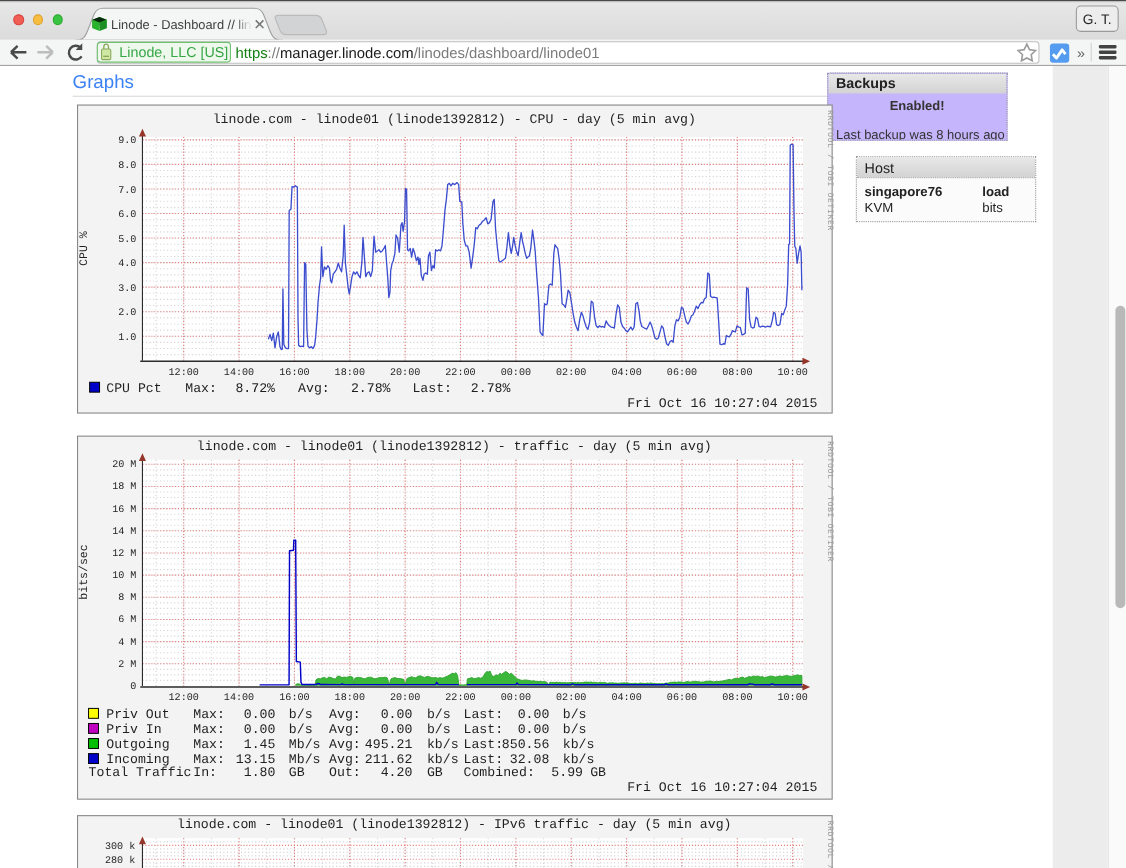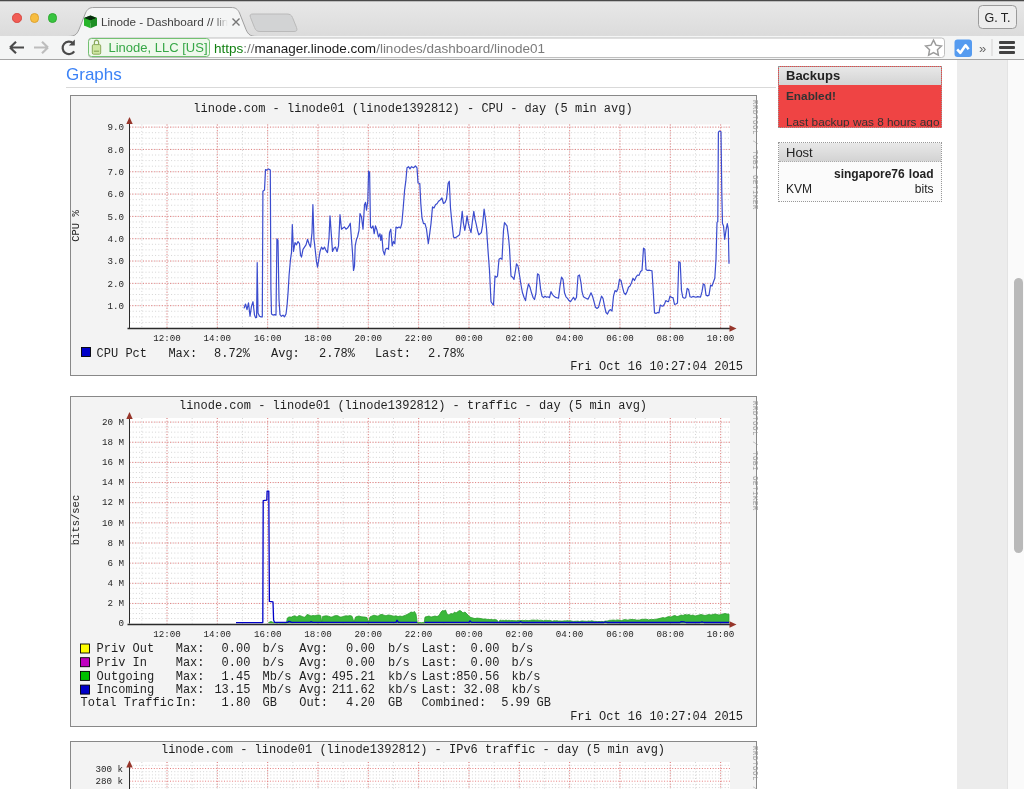--- a/index.html
+++ b/index.html
@@ -85,33 +85,33 @@
 
 <div class="abs" style="left:0;top:60px;width:1024px;height:729px;background:#fff;"></div>
 
 <div class="abs" style="left:957px;top:60px;width:50px;height:729px;background:#ececec;"></div>
 <div class="abs" style="left:1007px;top:60px;width:17px;height:729px;background:#fafafa;border-left:1px solid #e3e3e3;"></div>
 <div class="abs" style="left:1013.5px;top:278px;width:9px;height:275px;background:#b9b9b9;border-radius:4.5px;"></div>
 
 <div class="abs" style="left:66px;top:65px;font-size:17px;color:#3b82f6;">Graphs</div>
 <div class="abs" style="left:66px;top:87px;width:710px;height:1px;background:#d9d9d9;"></div>
 
-<div class="abs" style="left:778px;top:66px;width:163.5px;height:61.5px;border:1px dotted #999;background:#ef4444;overflow:hidden;">
+<div class="abs" style="left:752px;top:66px;width:163.5px;height:61.5px;border:1px dotted #999;background:#c4b5fd;overflow:hidden;">
   <div style="background:linear-gradient(#e8e8e8,#d3d3d3);height:18px;line-height:17px;padding:0 7px;font-size:13px;font-weight:bold;color:#222;">Backups</div>
-  <div style="margin:4px 7px 0;font-size:11.8px;font-weight:bold;color:#333;white-space:nowrap;">Enabled!</div>
+  <div style="margin:4px 7px 0;font-size:11.8px;font-weight:bold;color:#333;white-space:nowrap;text-align:center;">Enabled!</div>
   <div style="margin:12px 7px 0;font-size:11.8px;color:#333;white-space:nowrap;">Last backup was 8 hours ago</div>
 </div>
 <div class="abs" style="left:778px;top:142px;width:163.5px;height:59.5px;border:1px dotted #999;background:#fbfbfb;overflow:hidden;">
   <div style="background:linear-gradient(#e8e8e8,#d3d3d3);height:19px;line-height:19px;padding:0 7px;font-size:13px;font-weight:normal;color:#222;border-bottom:1px dotted #aaa;"> Host</div>
   <div style="padding:5px 7px 0;font-size:12px;color:#222;">
-    <div style="display:flex;line-height:15px;margin-left:48px;">
+    <div style="display:flex;line-height:15px;">
         <div style="width:107px;font-weight:bold;">singapore76</div>
         <div style="font-weight:bold;text-align:right;">load</div>
       </div>
-    <div style="display:flex;line-height:15px;justify-content:space-between;">
+    <div style="display:flex;line-height:15px;">
         <div style="width:107px;">KVM</div>
         <div>bits</div>
       </div>
   </div>
 </div>
 
 <svg style="position:absolute;left:0;top:0" width="1024" height="789">
     <rect x="70.5" y="95.5" width="686.0" height="280.0" fill="#f3f3f3" stroke="#888" stroke-width="1"></rect>
     <rect x="129.5" y="124.5" width="600.5" height="203.5" fill="#fff"></rect>
     <path d="M129.5 322.42H730.0M129.5 316.84H730.0M129.5 311.26H730.0M129.5 305.68H730.0M129.5 300.10H730.0M129.5 294.52H730.0M129.5 288.94H730.0M129.5 283.36H730.0M129.5 277.78H730.0M129.5 272.20H730.0M129.5 266.62H730.0M129.5 261.04H730.0M129.5 255.46H730.0M129.5 249.88H730.0M129.5 244.30H730.0M129.5 238.72H730.0M129.5 233.14H730.0M129.5 227.56H730.0M129.5 221.98H730.0M129.5 216.40H730.0M129.5 210.82H730.0M129.5 205.24H730.0M129.5 199.66H730.0M129.5 194.08H730.0M129.5 188.50H730.0M129.5 182.92H730.0M129.5 177.34H730.0M129.5 171.76H730.0M129.5 166.18H730.0M129.5 160.60H730.0M129.5 155.02H730.0M129.5 149.44H730.0M129.5 143.86H730.0M129.5 138.28H730.0M129.5 132.70H730.0M129.5 127.12H730.0" stroke="#d4d4d4" stroke-width="1" stroke-dasharray="1,2.2" fill="none"></path>

